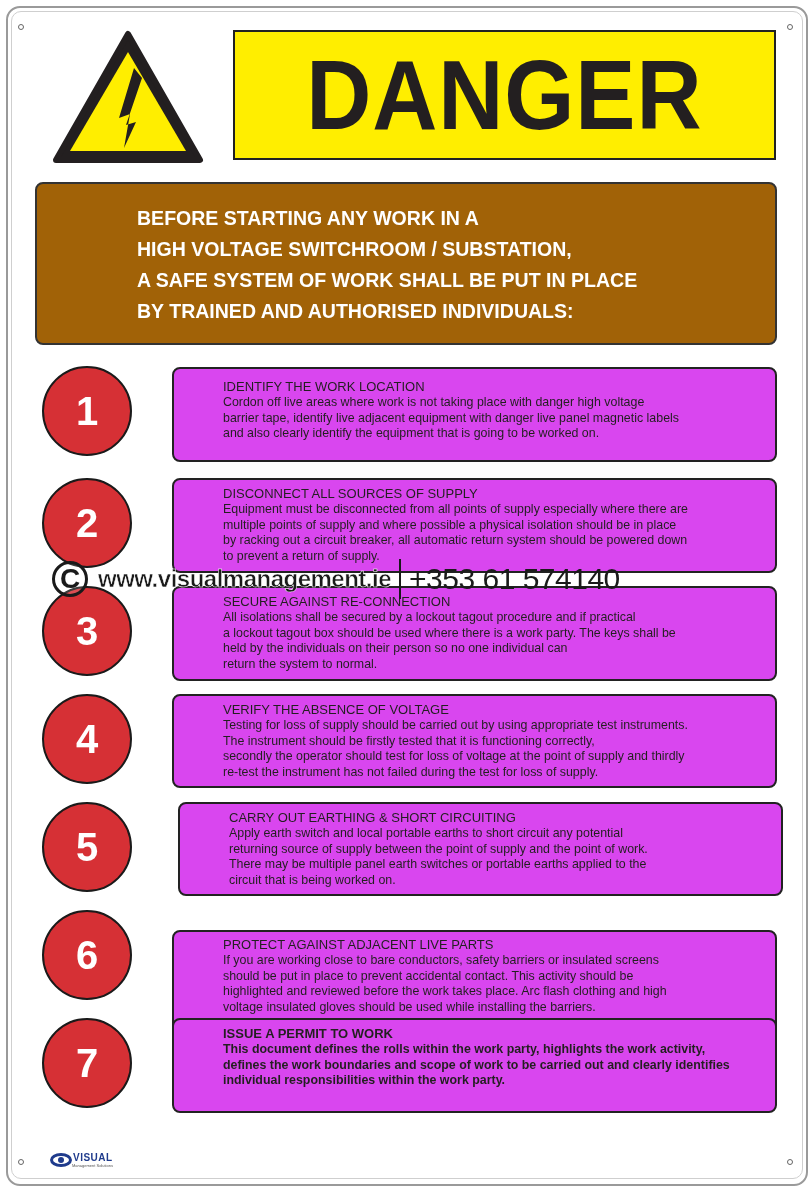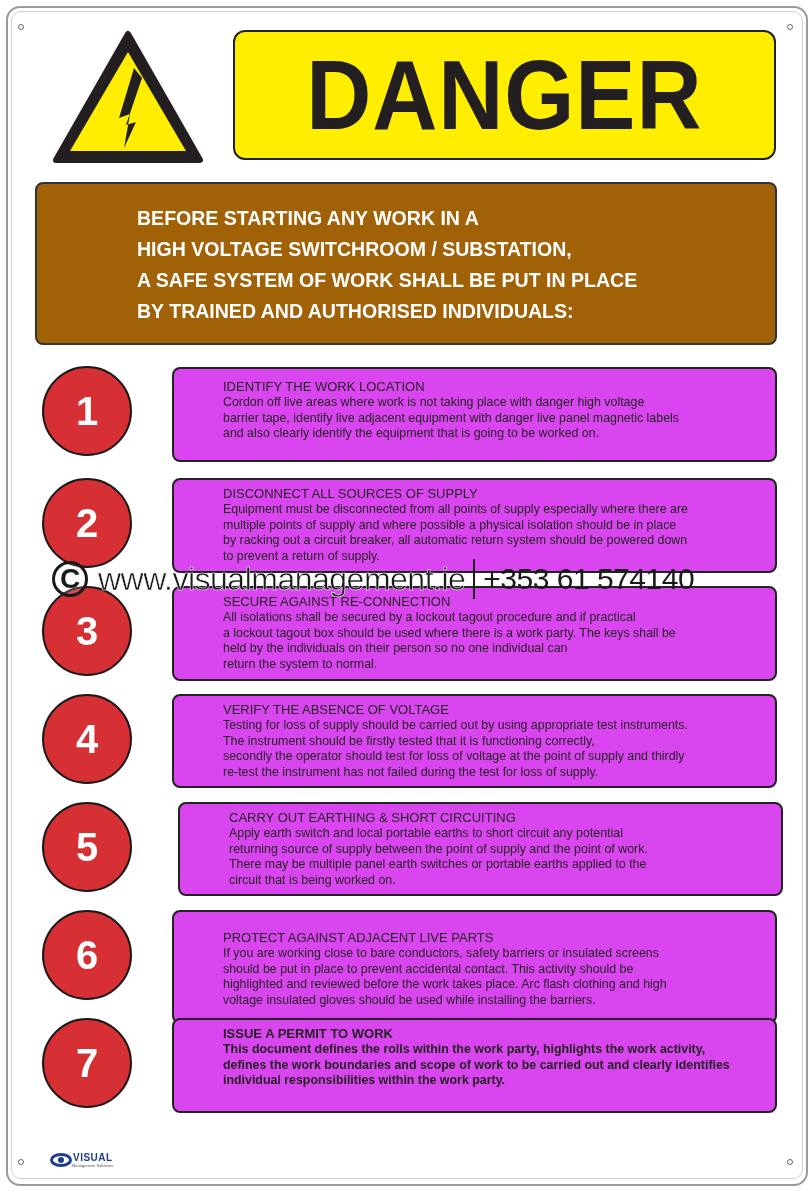--- a/index.html
+++ b/index.html
@@ -1,32 +1,32 @@
 <!DOCTYPE html>
 <html><head>
 <meta charset="utf-8">
 <style>
   html, body { margin: 0; padding: 0; background: #ffffff; }
   body { width: 812px; height: 1191px; position: relative; overflow: hidden; font-family: "Liberation Sans", sans-serif; }
   .sign-outer { position: absolute; left: 6px; top: 6px; width: 798px; height: 1176px; border: 2px solid #9a9a9a; border-radius: 14px; }
   .sign-inner { position: absolute; left: 11px; top: 11px; width: 790px; height: 1166px; border: 1px solid #cfcfcf; border-radius: 10px; }
   .hole { position: absolute; width: 4px; height: 4px; border: 1px solid #666; border-radius: 50%; background: #fff; }
   .warn-tri { position: absolute; left: 52px; top: 30px; width: 152px; height: 135px; }
-  .danger-box { position: absolute; left: 233px; top: 30px; width: 543px; height: 130px; background: #ffee00; border: 2px solid #222; border-radius: 12px; display: flex; align-items: center; justify-content: center; box-sizing: border-box; }
+  .danger-box { position: absolute; left: 233px; top: 30px; width: 543px; height: 130px; background: #ffee00; border: 2px solid #222; border-radius: 0; display: flex; align-items: center; justify-content: center; box-sizing: border-box; }
   .danger-text { font-family: "Liberation Sans", sans-serif; font-weight: bold; font-size: 98px; color: #231f20; letter-spacing: 1px; transform: scaleX(0.92); }
   .red-banner { position: absolute; left: 35px; top: 182px; width: 742px; height: 163px; background: #a16207; border: 2px solid #333; border-radius: 8px; box-sizing: border-box; padding: 18px 0 0 100px; }
   .red-line { color: #ffffff; font-weight: bold; font-size: 21px; line-height: 31px; white-space: nowrap; transform-origin: left; transform: scaleX(0.93); }
   .step-circle { position: absolute; left: 42px; width: 90px; height: 90px; border-radius: 50%; background: #d63035; border: 2px solid #1a1a1a; box-sizing: border-box; display: flex; align-items: center; justify-content: center; }
   .step-num { color: #fff; font-weight: bold; font-size: 40px; }
   .step-box { position: absolute; left: 172px; width: 605px; background: #d946ef; border: 2px solid #222; border-radius: 8px; box-sizing: border-box; padding: 9px 0 0 49px; }
   .step-title { font-size: 13px; color: #231f20; line-height: 17px; white-space: nowrap; }
   .step-line { font-size: 12.4px; color: #231f20; line-height: 15.5px; white-space: nowrap; }
   .watermark { position: absolute; left: 52px; top: 557px; height: 44px; display: flex; align-items: center; white-space: nowrap; color: #1a1a1a; }
   .copy-sym { width: 36px; height: 36px; border: 3px solid #1a1a1a; border-radius: 50%; box-sizing: border-box; display:flex; align-items:center; justify-content:center; font-size: 28px; font-weight: bold; margin-right: 10px; background: rgba(255,255,255,0.15); }
-  .wm-url { font-size: 32px; font-weight: normal; letter-spacing: -0.5px; -webkit-text-stroke: 0.5px #fff; }
+  .wm-url { font-size: 24px; font-weight: bold; letter-spacing: -0.5px; -webkit-text-stroke: 0.5px #fff; }
   .wm-sep { width: 2px; height: 40px; background: #1a1a1a; margin: 0 8px; }
   .wm-phone { font-size: 30px; font-weight: normal; letter-spacing: -0.5px; }
   .logo { position: absolute; left: 50px; top: 1136px; display: flex; align-items: center; margin-top: 16px; }
   .logo-eye { width: 22px; height: 14px; border: 3px solid #1f3b8c; border-radius: 50%; display: flex; align-items: center; justify-content: center; box-sizing: border-box; }
   .logo-pupil { width: 6px; height: 6px; border-radius: 50%; background: #1f3b8c; }
   .logo-text { font-size: 10px; font-weight: bold; color: #1f3b8c; letter-spacing: 0.5px; margin-left: 1px; }
   .logo-sub { font-size: 4px; color: #555; }
 </style>
 </head>
 <body>
@@ -105,21 +105,21 @@
   <div class="step-title">CARRY OUT EARTHING &amp; SHORT CIRCUITING</div>
   <div class="step-line">Apply earth switch and local portable earths to short circuit any potential</div>
   <div class="step-line">returning source of supply between the point of supply and the point of work.</div>
   <div class="step-line">There may be multiple panel earth switches or portable earths applied to the</div>
   <div class="step-line">circuit that is being worked on.</div>
 </div>
 
 <div class="step-circle" style="top:910px;">
     <span class="step-num">6</span>
   </div>
-<div class="step-box" style="top:910px; height:114px; padding-top:17px;">
+<div class="step-box" style="top:930px; height:114px; padding-top:4px;">
   <div class="step-title">PROTECT AGAINST ADJACENT LIVE PARTS</div>
   <div class="step-line">If you are working close to bare conductors, safety barriers or insulated screens</div>
   <div class="step-line">should be put in place to prevent accidental contact. This activity should be</div>
   <div class="step-line">highlighted and reviewed before the work takes place. Arc flash clothing and high</div>
   <div class="step-line">voltage insulated gloves should be used while installing the barriers.</div>
 </div>
 
 <div class="step-circle" style="top:1018px;">
     <span class="step-num">7</span>
   </div>

